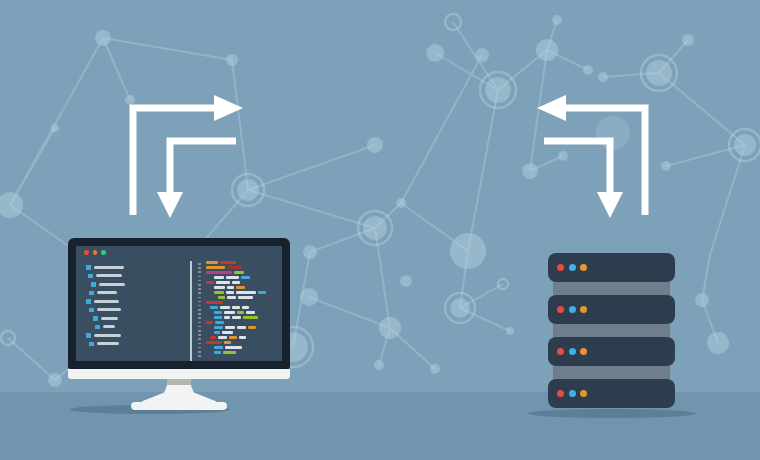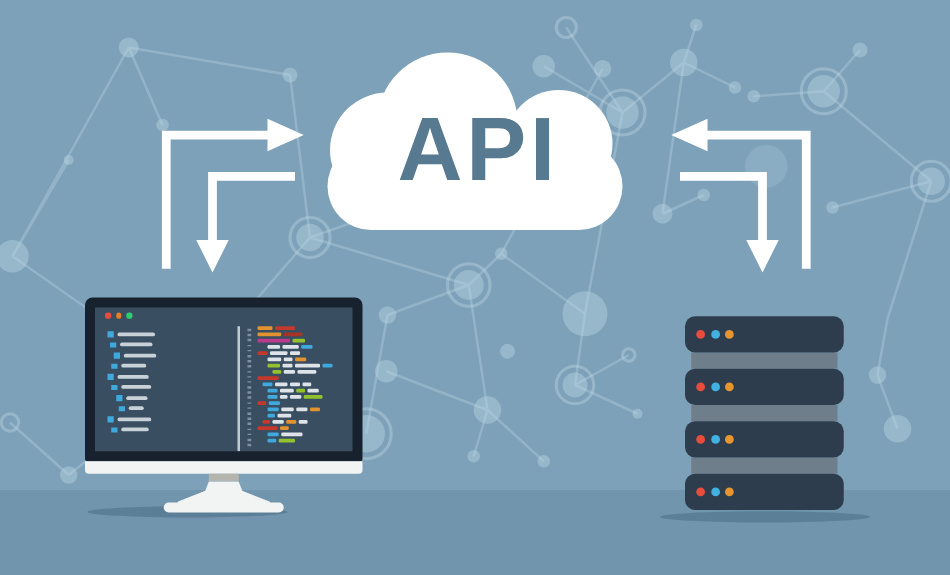--- a/index.html
+++ b/index.html
@@ -147,27 +147,20 @@
       <polyline points="544,141 610,141 610,194"></polyline>
     </g>
     <g fill="#ffffff">
       <polygon points="214,95 243,108 214,121"></polygon>
       <polygon points="157,192 183,192 170,218"></polygon>
       <polygon points="566,95 537,108 566,121"></polygon>
       <polygon points="597,192 623,192 610,218"></polygon>
     </g>
   </svg>
 
-  <div class="cloud">
-    <div class="hump hump1"></div>
-    <div class="hump hump2"></div>
-    <div class="hump hump3"></div>
-    <div class="cloud-base"></div>
-    <div class="api-label">API</div>
-  </div>
 
   <div class="monitor">
     <div class="monitor-shadow"></div>
     <div class="bezel">
       <div class="screen">
         <div class="window-dots">
             <div class="wdot" style="background: rgb(231, 76, 60);"></div>
             <div class="wdot" style="background: rgb(230, 126, 34);"></div>
             <div class="wdot" style="background: rgb(46, 204, 113);"></div>
           </div>

